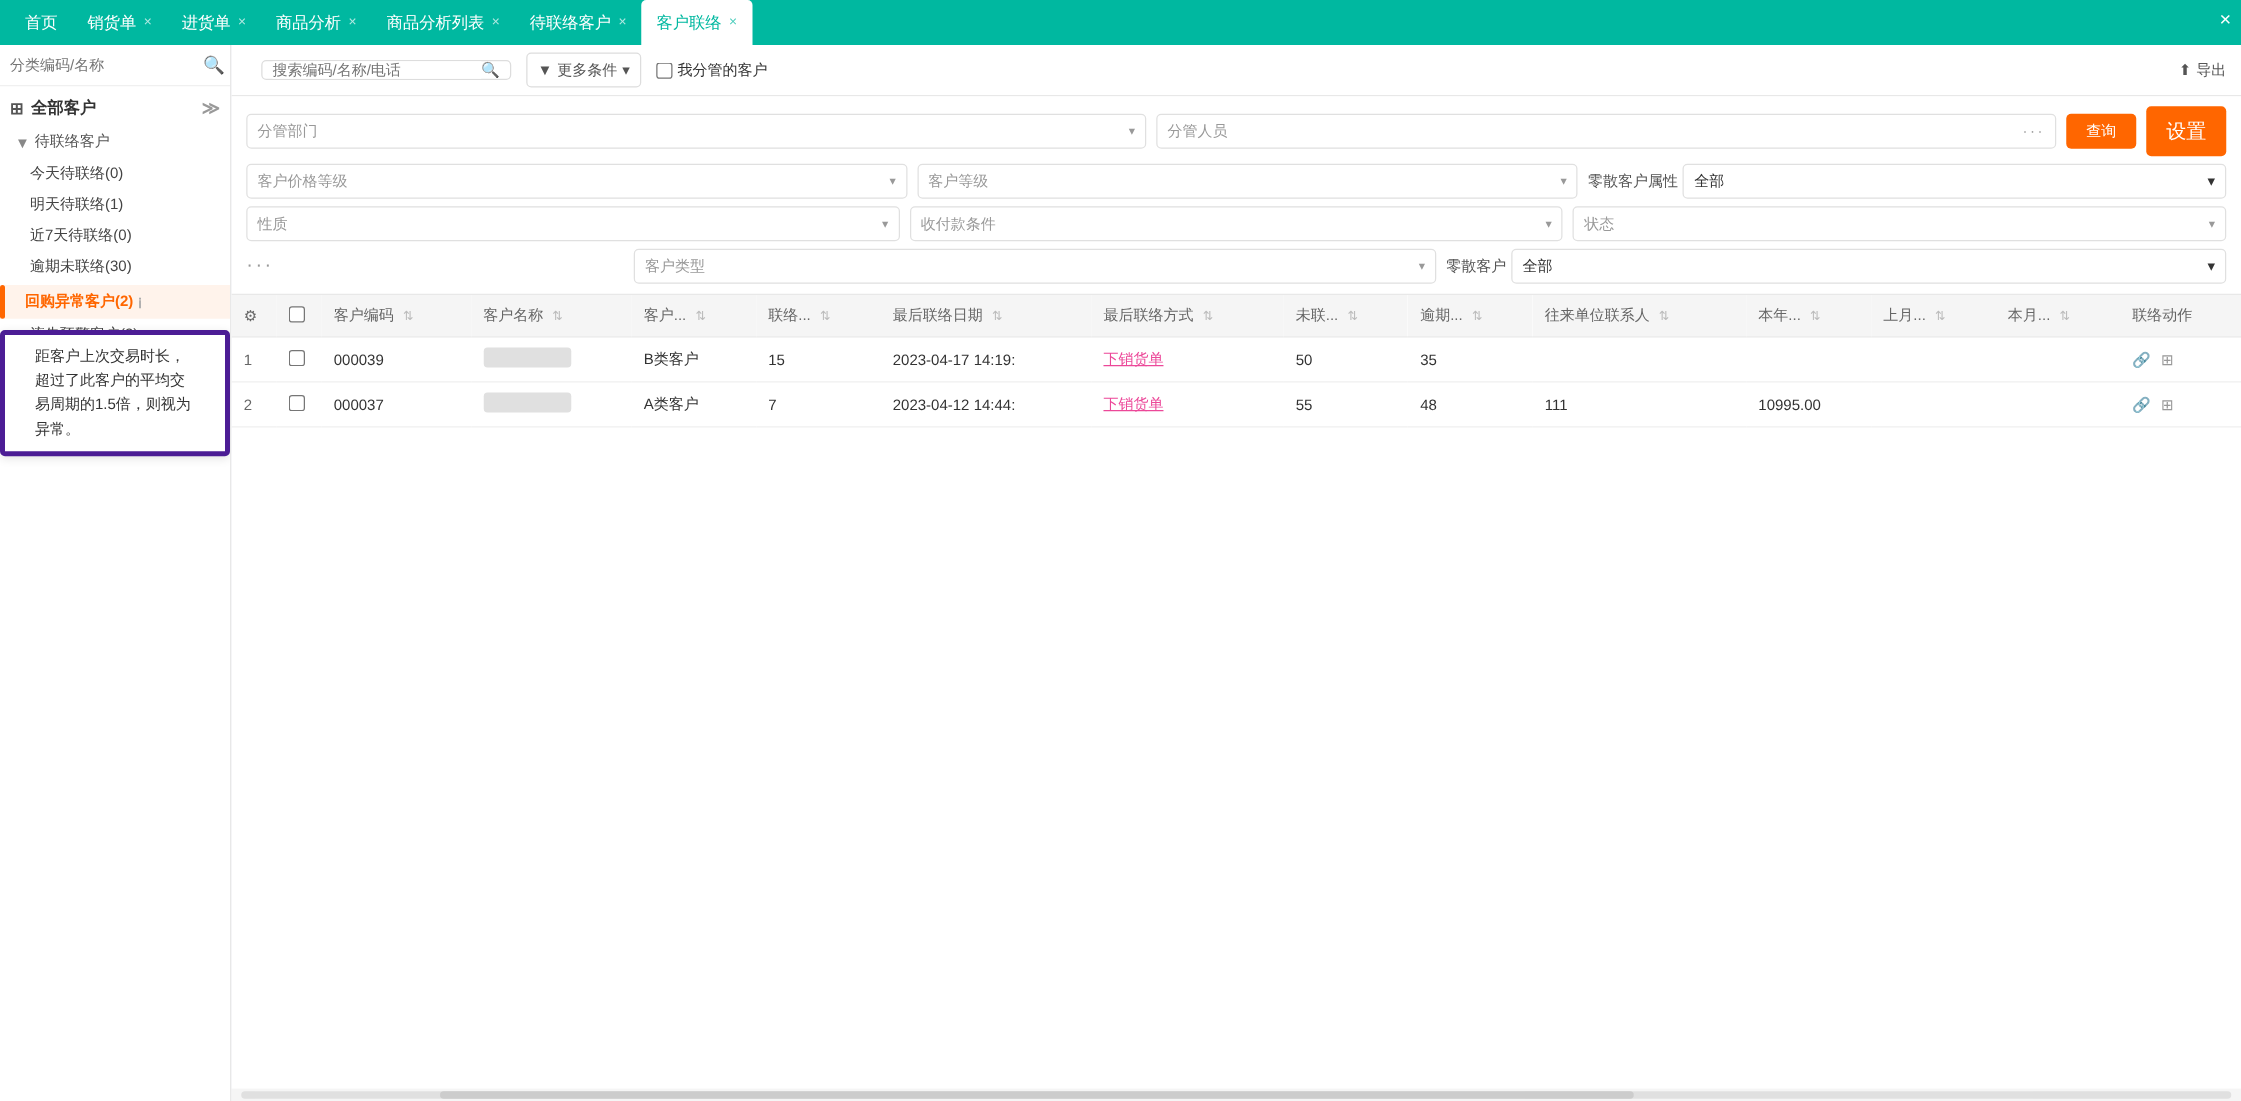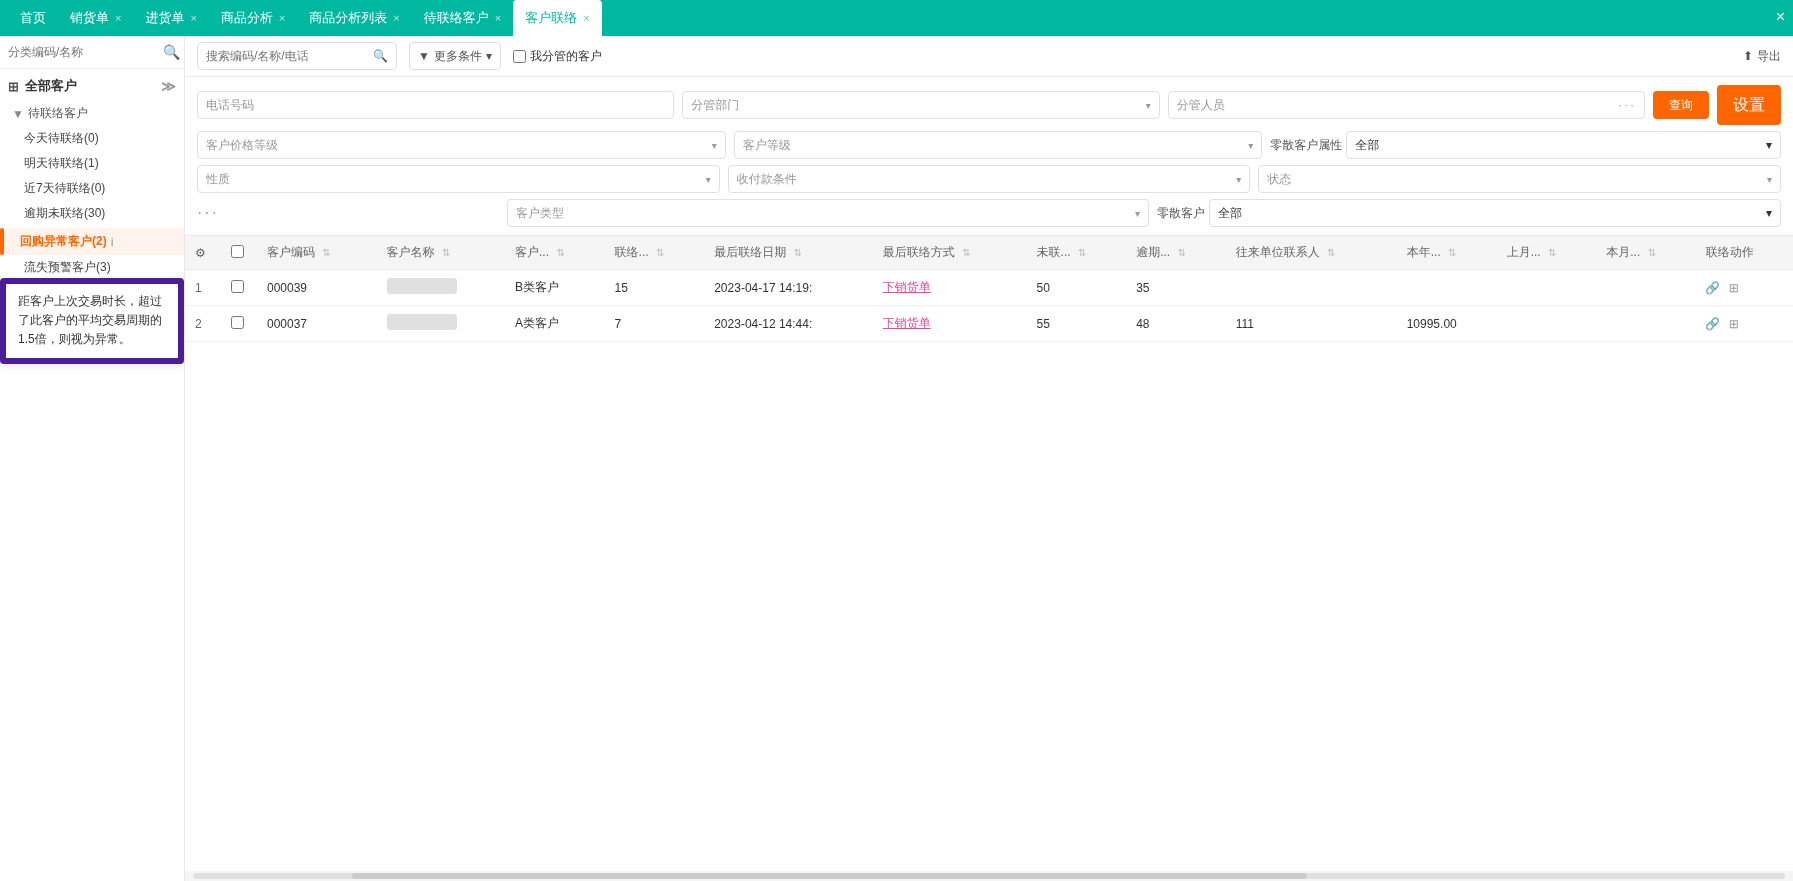--- a/index.html
+++ b/index.html
@@ -63,39 +63,39 @@
     .sidebar-price-group {
       display: flex; align-items: center; padding: 4px 12px;
       font-size: 12px; color: #555; cursor: pointer;
     }
     .sidebar-price-group .arrow { margin-right: 4px; }
     .sidebar-price-label { margin-right: 4px; }
     .sidebar-edit-icons { margin-left: auto; display: flex; gap: 4px; color: #888; }
 
     
     .tooltip-box {
-      position: absolute; left: 0; top: 242px; z-index: 100;
-      background: #fff; border: 6px solid #4c1d95; border-radius: 4px;
-      padding: 8px 12px; max-width: 320px; font-size: 12px; color: #333;
+      position: absolute; left: 0; top: 228px; z-index: 100;
+      background: #fff; border: 4px solid #4c1d95; border-radius: 4px;
+      padding: 8px 24px; max-width: 320px; font-size: 12px; color: #333;
       box-shadow: 0 2px 8px rgba(0,0,0,0.1); line-height: 1.6;
     }
 
     
     .content-area {
       flex: 1; display: flex; flex-direction: column; overflow: hidden;
     }
 
     
     .filter-bar {
       background: #fff; padding: 6px 12px; border-bottom: 1px solid #e8e8e8;
       display: flex; align-items: center; gap: 12px; flex-wrap: wrap;
     }
     .filter-search-input {
-      display: flex; align-items: center; border: 1px solid #ddd; border-radius: 4px;
-      padding: 0 8px; height: 28px; min-width: 200px;
+      display: flex; align-items: flex-end; border: 1px solid #ddd; border-radius: 4px;
+      padding: 0 8px; height: 16px; min-width: 200px; margin-left: 12px;
     }
     .filter-search-input input { border: none; outline: none; font-size: 12px; flex: 1; }
     .filter-search-icon { color: #999; }
     .filter-more-btn {
       display: flex; align-items: center; gap: 4px; color: #555; cursor: pointer;
       font-size: 12px; padding: 4px 8px; border: 1px solid #ddd; border-radius: 4px;
       height: 28px;
     }
     .filter-checkbox { display: flex; align-items: center; gap: 4px; font-size: 12px; }
     .export-btn {
@@ -311,23 +311,20 @@
       </label>
       <div class="export-btn">
         <span>⬆</span>
         <span>导出</span>
       </div>
     </div>
 
     <div class="advanced-filters">
 
       <div class="filter-row">
-        <div class="filter-field" style="min-width:280px;">
-          <span class="filter-field-label">电话号码</span>
-        </div>
         <div class="filter-field" style="min-width:320px;">
           <span class="filter-field-label">分管部门</span>
           <span class="filter-field-arrow">▾</span>
         </div>
         <div class="filter-field" style="min-width:320px;">
           <span class="filter-field-label">分管人员</span>
           <span class="filter-field-dots">···</span>
         </div>
         <button class="query-btn">查询</button>
         <button class="settings-btn">设置</button>

